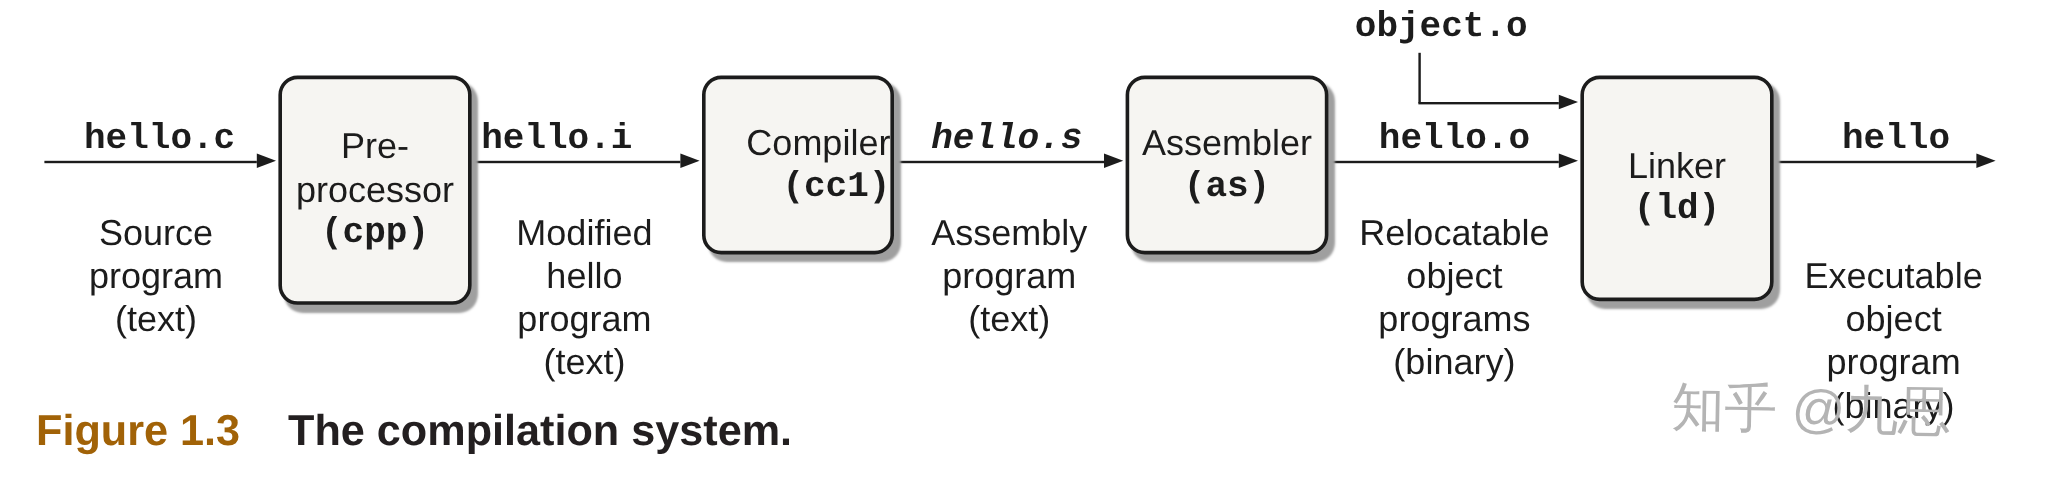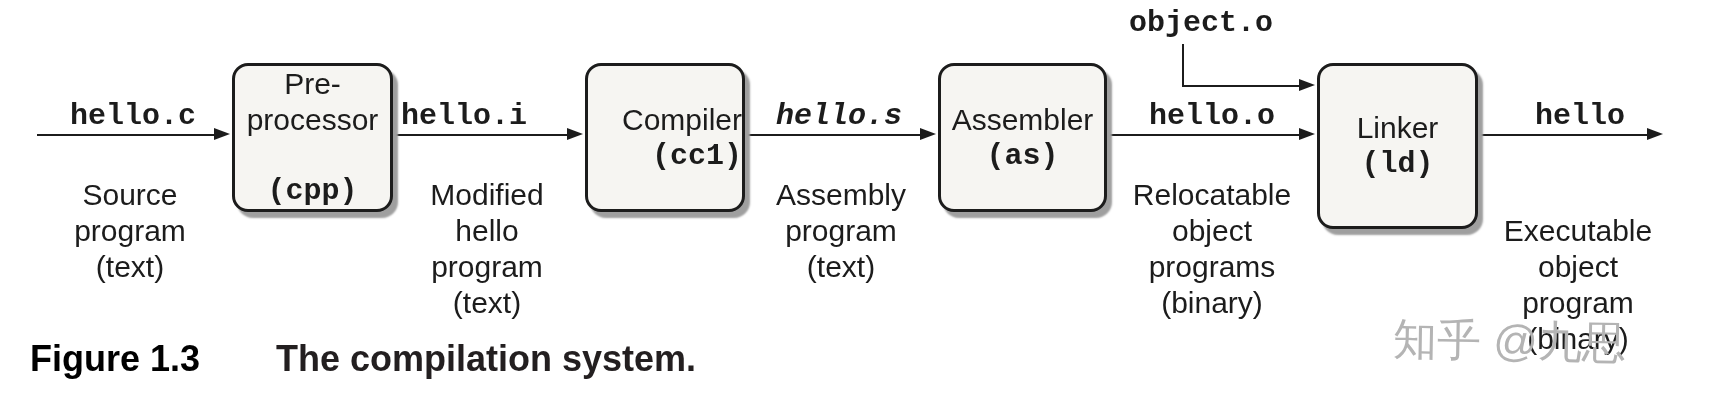--- a/index.html
+++ b/index.html
@@ -74,31 +74,30 @@
     position: absolute;
     width: 2px;
     background: #1c1c1c;
   }
   
   .caption-label {
     position: absolute;
     left: 30px; top: 338px;
     font-size: 36px;
     font-weight: 700;
-    color: #000000;
+    color: #a16207;
     white-space: nowrap;
   }
   .caption-text {
     position: absolute;
     left: 240px; top: 338px;
     font-size: 36px;
     font-weight: 700;
     color: #231f20;
     white-space: nowrap;
-    margin-left: 36px;
   }
   
   .watermark {
     position: absolute;
     left: 1393px; top: 312px;
     font-size: 44px;
     color: #b4b4b4;
     white-space: nowrap;
     transform: rotate(1deg);
   }
@@ -117,34 +116,34 @@
   <div class="vline" style="left:1182px; top:44px; height:42px;"></div>
   <div class="arrow" style="left:1182px; top:85px; width:117px;"></div>
 
   <div class="file-label" style="left:1201px; top:7px;">object.o</div>
   <div class="file-label" style="left:133px;  top:100px;">hello.c</div>
   <div class="file-label" style="left:464px;  top:100px;">hello.i</div>
   <div class="file-label" style="left:839px;  top:100px;font-style:italic;">hello.s</div>
   <div class="file-label" style="left:1212px; top:100px;">hello.o</div>
   <div class="file-label" style="left:1580px; top:100px;">hello</div>
 
-  <div class="box" style="left:232px; top:63px; width:161px; height:149px;justify-content:space-between;">
+  <div class="box" style="left:232px; top:63px; width:161px; height:191px;">
     <div class="box-title">Pre-
 processor</div>
     <div class="mono">(cpp)</div>
   </div>
   <div class="box" style="left:585px; top:63px; width:160px; height:149px;align-items:flex-end;">
     <div class="box-title">Compiler</div>
     <div class="mono">(cc1)</div>
   </div>
   <div class="box" style="left:938px; top:63px; width:169px; height:149px;">
     <div class="box-title">Assembler</div>
     <div class="mono">(as)</div>
   </div>
-  <div class="box" style="left:1317px; top:63px; width:161px; height:166px;">
+  <div class="box" style="left:1317px; top:63px; width:161px; height:188px;">
     <div class="box-title">Linker</div>
     <div class="mono">(ld)</div>
   </div>
 
   <div class="desc" style="left:130px;  top:177px;">Source
 program
 (text)</div>
   <div class="desc" style="left:487px;  top:177px;">Modified
 hello
 program

